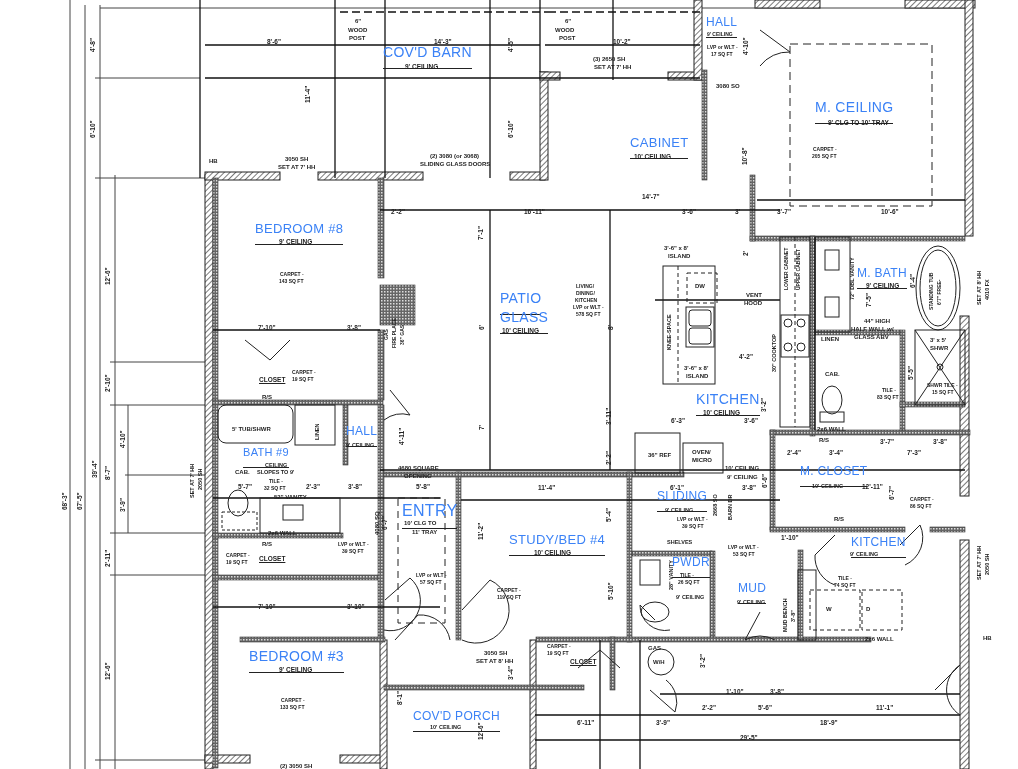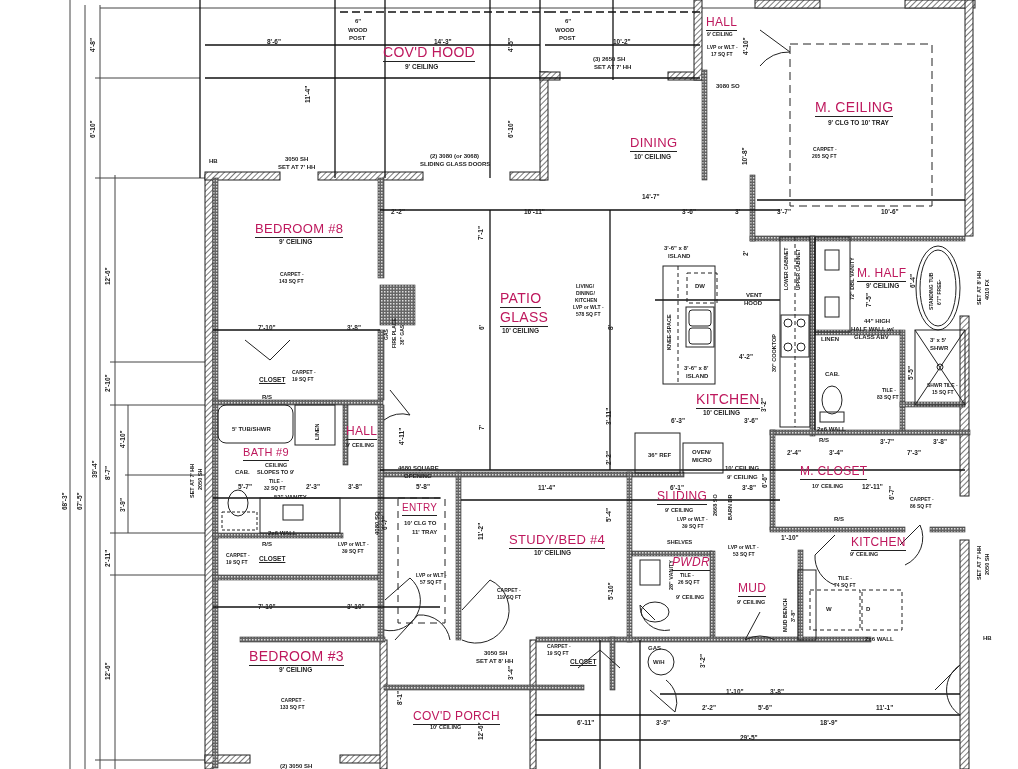--- a/index.html
+++ b/index.html
@@ -1,19 +1,19 @@
 <!DOCTYPE html>
 <html><head>
 <meta charset="utf-8">
 <style>
   html, body { margin:0; padding:0; background:#ffffff; }
   body { width:1018px; height:769px; position:relative; overflow:hidden; font-family:"Liberation Sans", sans-serif; color:#1a1a1a; }
   #plan { position:absolute; left:0; top:0; }
   .lbl { position:absolute; white-space:nowrap; line-height:1; }
-  .room { font-size:13px; letter-spacing:0.3px; border-bottom:1.2px solid #222; padding-bottom:2px; color:#be185d; }
+  .room { font-size:13px; letter-spacing:0.3px; border-bottom:1.2px solid #222; padding-bottom:9px; color:#3b82f6; }
   .room-lg { font-size:14px; }
   .sub { font-size:6.5px; font-weight:bold; color:#222; }
   .tiny { font-size:5px; font-weight:bold; color:#222; text-align:center; line-height:1.1; }
   .dim { font-size:6.5px; font-weight:bold; color:#222; }
   .vert { transform:rotate(-90deg); transform-origin:left top; }
   .note { font-size:6px; font-weight:bold; color:#222; text-align:center; line-height:1.15; }
   .underl { text-decoration:underline; }
 </style>
 </head>
 <body>
@@ -209,24 +209,24 @@
     <path d="M655 620 L640 605 A25 25 0 0 0 670 630"></path>
     <path d="M650 690 L675 712 A28 28 0 0 0 666 680"></path>
     <path d="M935 690 L960 665 A30 30 0 0 0 960 715"></path>
     <path d="M835 535 L815 555 A30 30 0 0 0 835 585"></path>
     <path d="M900 545 L920 525 A30 30 0 0 1 905 565"></path>
     <path d="M245 340 L270 360 L290 340"></path>
     <path d="M578 668 L600 650 L620 668"></path>
   </g>
 </svg>
 
-<div class="lbl room room-lg" style="left:383px;top:45px;">COV'D HOOD</div>
+<div class="lbl room room-lg" style="left:383px;top:45px;">COV'D BARN</div>
 <div class="lbl sub" style="left:405px;top:64px;">9' CEILING</div>
 
-<div class="lbl room" style="left:630px;top:136px;">DINING</div>
+<div class="lbl room" style="left:630px;top:136px;">CABINET</div>
 <div class="lbl sub" style="left:634px;top:154px;">10' CEILING</div>
 
 <div class="lbl room" style="left:706px;top:16px;font-size:12px;">HALL</div>
 <div class="lbl tiny" style="left:707px;top:32px;">9' CEILING</div>
 <div class="lbl tiny" style="left:707px;top:45px;">LVP or WLT -</div>
 <div class="lbl tiny" style="left:711px;top:52px;">17 SQ FT</div>
 
 <div class="lbl room room-lg" style="left:815px;top:100px;">M. CEILING</div>
 <div class="lbl sub" style="left:828px;top:120px;">9' CLG TO 10' TRAY</div>
 <div class="lbl tiny" style="left:813px;top:147px;">CARPET -</div>
@@ -246,41 +246,41 @@
 <div class="lbl sub" style="left:502px;top:328px;">10' CEILING</div>
 <div class="lbl tiny" style="left:576px;top:284px;">LIVING/</div>
 <div class="lbl tiny" style="left:576px;top:291px;">DINING/</div>
 <div class="lbl tiny" style="left:575px;top:298px;">KITCHEN</div>
 <div class="lbl tiny" style="left:573px;top:305px;">LVP or WLT -</div>
 <div class="lbl tiny" style="left:576px;top:312px;">578 SQ FT</div>
 
 <div class="lbl room room-lg" style="left:696px;top:392px;">KITCHEN</div>
 <div class="lbl sub" style="left:703px;top:410px;">10' CEILING</div>
 
-<div class="lbl room" style="left:857px;top:267px;font-size:12px;">M. HALF</div>
+<div class="lbl room" style="left:857px;top:267px;font-size:12px;">M. BATH</div>
 <div class="lbl sub" style="left:866px;top:283px;">9' CEILING</div>
 <div class="lbl tiny" style="left:882px;top:388px;">TILE -</div>
 <div class="lbl tiny" style="left:877px;top:395px;">83 SQ FT</div>
 <div class="lbl tiny" style="left:930px;top:337px;font-size:6px;">3' x 5'</div>
 <div class="lbl tiny" style="left:930px;top:345px;font-size:6px;">SHWR</div>
 <div class="lbl tiny" style="left:927px;top:383px;">SHWR TILE -</div>
 <div class="lbl tiny" style="left:932px;top:390px;">15 SQ FT</div>
 
 <div class="lbl room" style="left:243px;top:447px;font-size:11px;">BATH #9</div>
 <div class="lbl tiny" style="left:265px;top:462px;font-size:5.5px;">CEILING</div>
 <div class="lbl tiny" style="left:257px;top:469px;font-size:5.5px;">SLOPES TO 9'</div>
 <div class="lbl tiny" style="left:269px;top:479px;">TILE -</div>
 <div class="lbl tiny" style="left:264px;top:486px;">32 SQ FT</div>
 
 <div class="lbl room" style="left:346px;top:425px;font-size:12px;">HALL</div>
 <div class="lbl tiny" style="left:346px;top:442px;font-size:5.5px;">9' CEILING</div>
 <div class="lbl tiny" style="left:338px;top:542px;">LVP or WLT -</div>
 <div class="lbl tiny" style="left:342px;top:549px;">39 SQ FT</div>
 
-<div class="lbl room" style="left:402px;top:503px;font-size:10px;">ENTRY</div>
+<div class="lbl room" style="left:402px;top:503px;font-size:16px;">ENTRY</div>
 <div class="lbl tiny" style="left:404px;top:520px;font-size:6px;">10' CLG TO</div>
 <div class="lbl tiny" style="left:412px;top:529px;font-size:6px;">11' TRAY</div>
 <div class="lbl tiny" style="left:416px;top:573px;">LVP or WLT -</div>
 <div class="lbl tiny" style="left:420px;top:580px;">57 SQ FT</div>
 
 <div class="lbl room" style="left:509px;top:533px;">STUDY/BED #4</div>
 <div class="lbl sub" style="left:534px;top:550px;">10' CEILING</div>
 <div class="lbl tiny" style="left:497px;top:588px;">CARPET -</div>
 <div class="lbl tiny" style="left:497px;top:595px;">119 SQ FT</div>
 
@@ -297,21 +297,21 @@
 
 <div class="lbl room" style="left:851px;top:536px;font-size:12px;">KITCHEN</div>
 <div class="lbl tiny" style="left:850px;top:551px;font-size:5.5px;">9' CEILING</div>
 <div class="lbl tiny" style="left:838px;top:576px;">TILE -</div>
 <div class="lbl tiny" style="left:834px;top:583px;">74 SQ FT</div>
 
 <div class="lbl sub underl" style="left:259px;top:556px;">CLOSET</div>
 <div class="lbl tiny" style="left:226px;top:553px;">CARPET -</div>
 <div class="lbl tiny" style="left:226px;top:560px;">19 SQ FT</div>
 
-<div class="lbl room" style="left:672px;top:556px;font-size:12px;font-style:italic;">PWDR</div>
+<div class="lbl room" style="left:672px;top:556px;font-size:12px;">PWDR</div>
 <div class="lbl tiny" style="left:676px;top:594px;font-size:5.5px;">9' CEILING</div>
 <div class="lbl tiny" style="left:680px;top:573px;">TILE -</div>
 <div class="lbl tiny" style="left:678px;top:580px;">26 SQ FT</div>
 
 <div class="lbl room" style="left:738px;top:582px;font-size:12px;">MUD</div>
 <div class="lbl tiny" style="left:737px;top:599px;font-size:5.5px;">9' CEILING</div>
 <div class="lbl tiny" style="left:728px;top:545px;">LVP or WLT -</div>
 <div class="lbl tiny" style="left:733px;top:552px;">53 SQ FT</div>
 
 <div class="lbl room room-lg" style="left:249px;top:649px;">BEDROOM #3</div>

